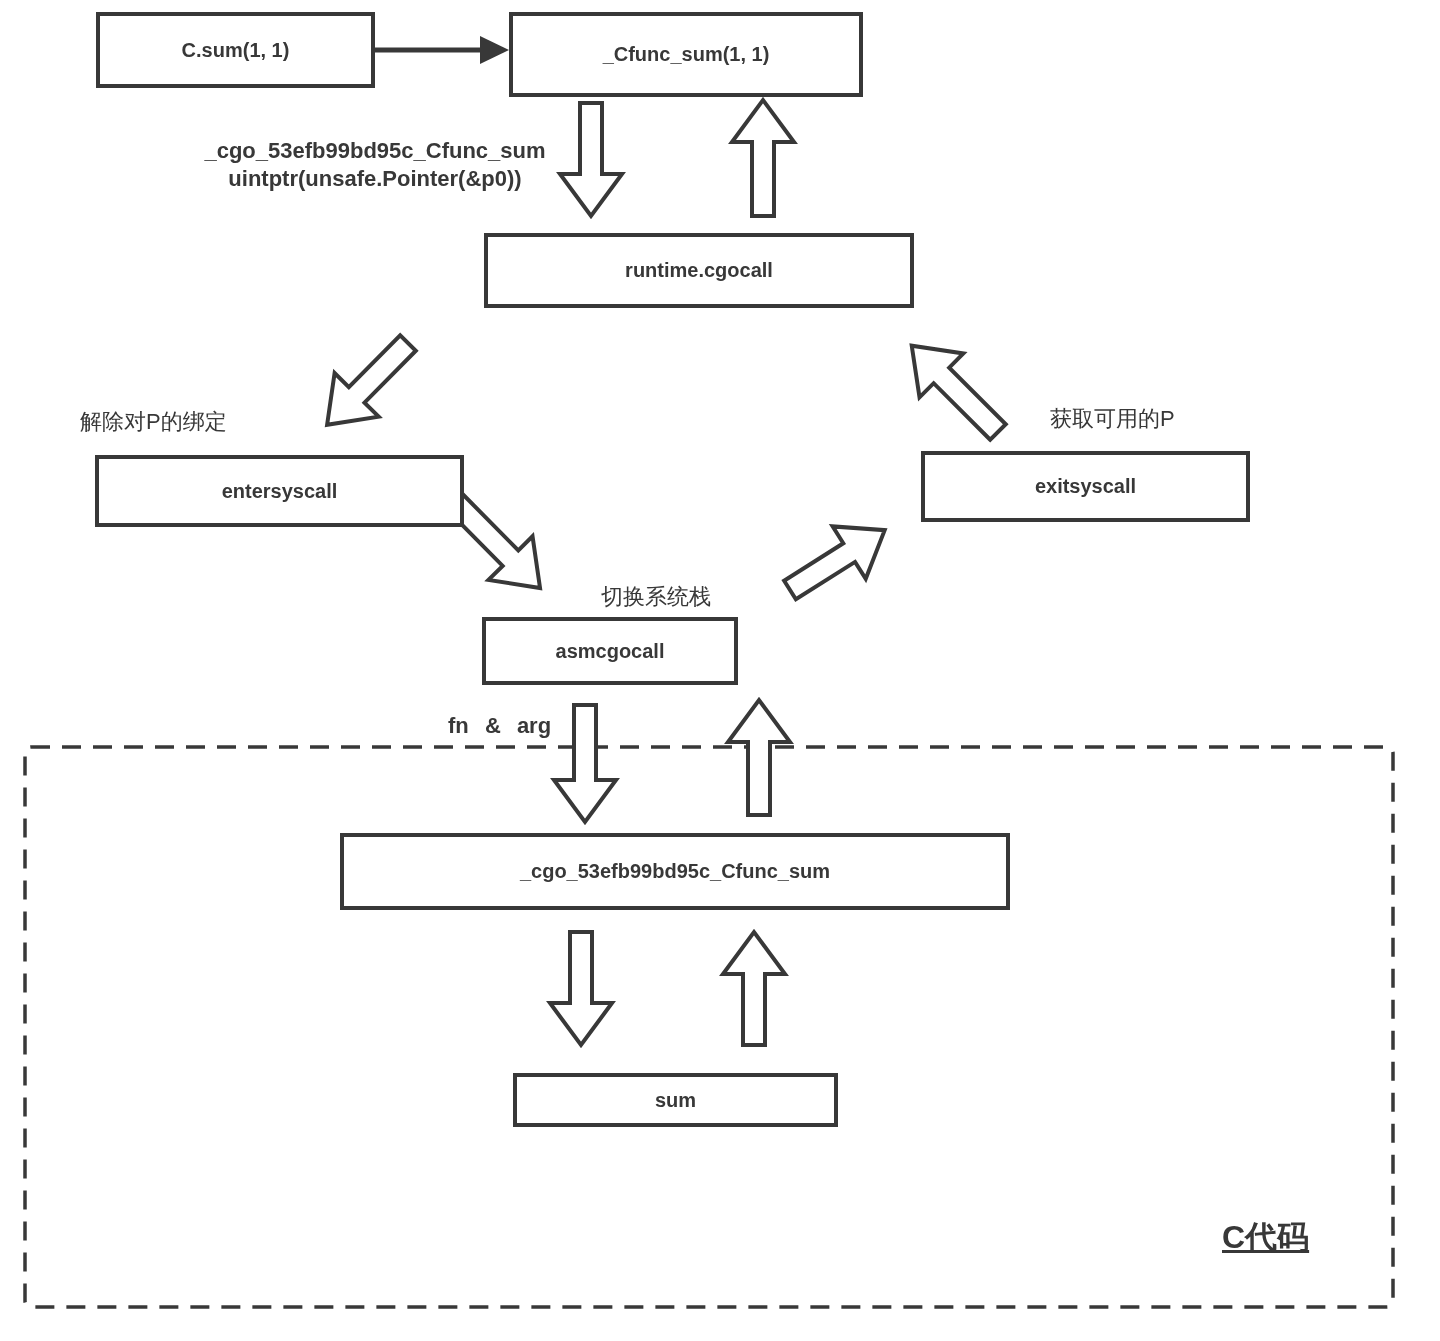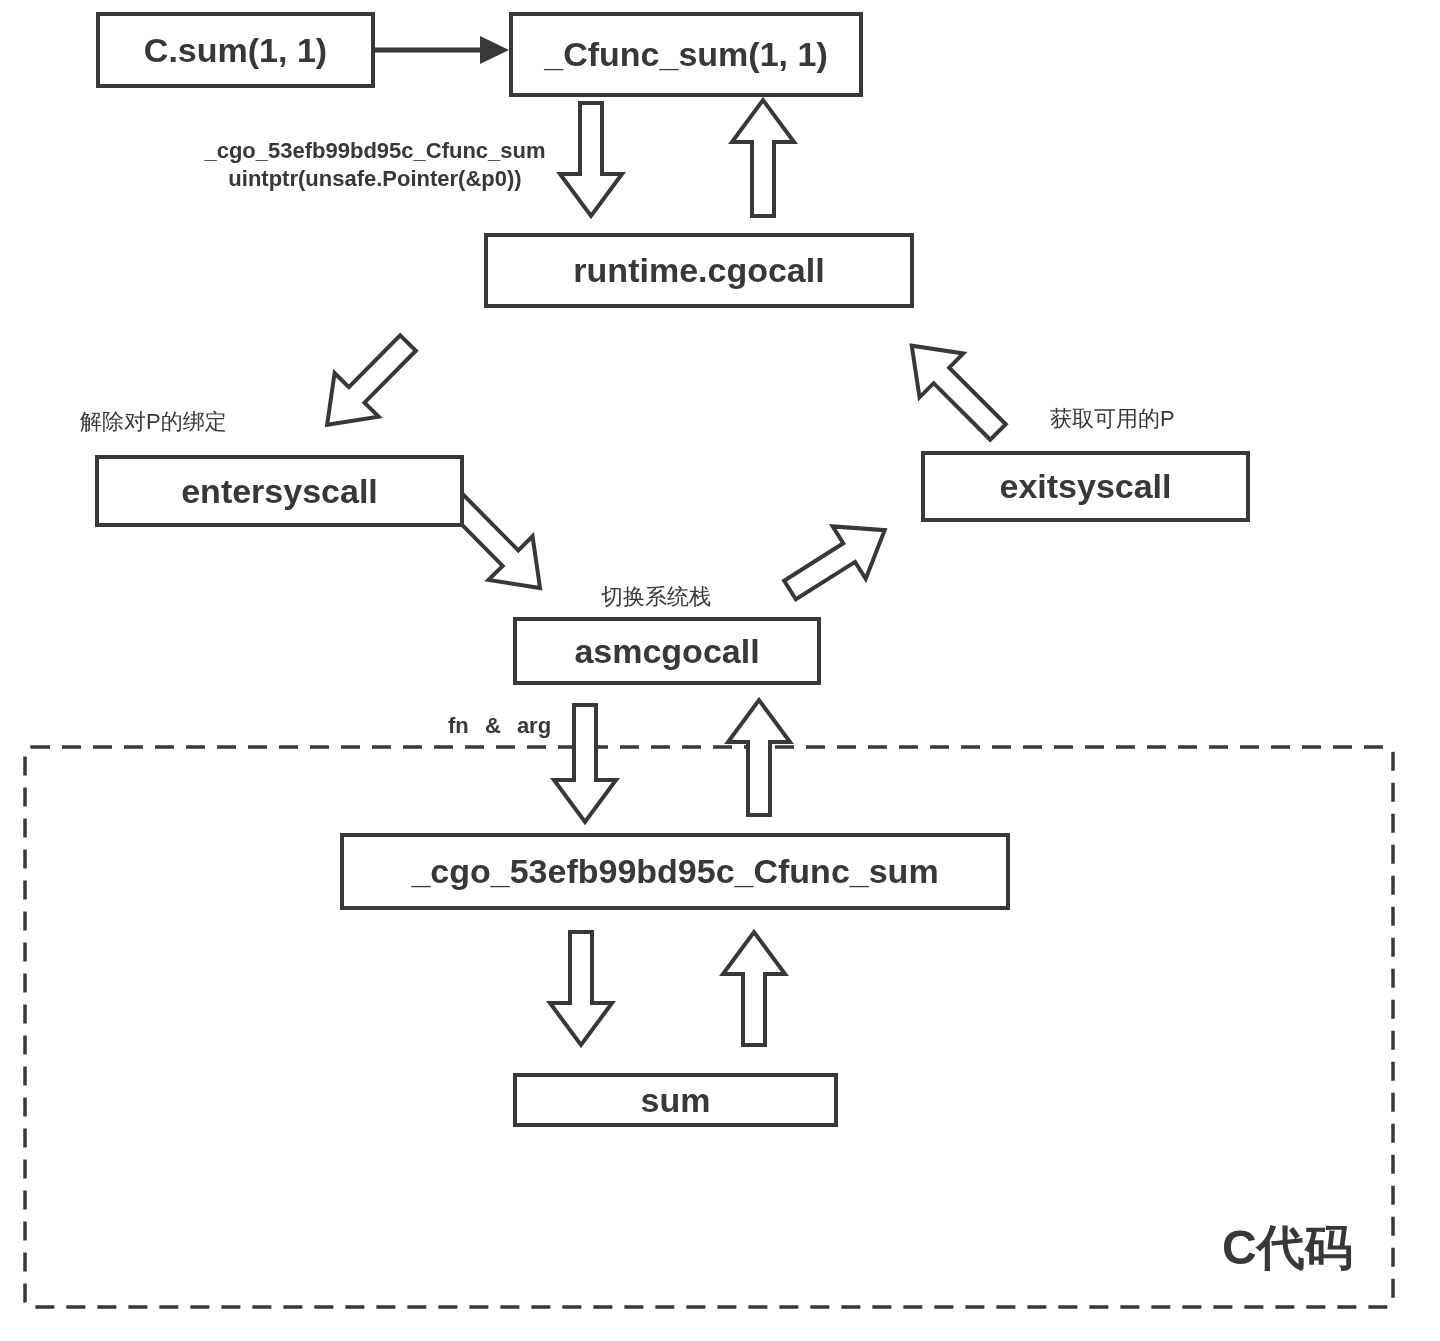--- a/index.html
+++ b/index.html
@@ -12,39 +12,40 @@
     overflow:hidden;
   }
   #arrow-layer{position:absolute;left:0;top:0;z-index:1;}
   .node{
     position:absolute;
     box-sizing:border-box;
     background:#ffffff;
     border:4px solid #383838;
     display:flex;align-items:center;justify-content:center;
     font-weight:bold;
-    font-size:34px;
+    font-size:20px;
     z-index:2;
     white-space:nowrap;
   }
   .lbl{
     position:absolute;
     z-index:3;
     font-size:22px;
     line-height:1.25;
     white-space:nowrap;
   }
   .lbl.bold{font-weight:bold;}
   .lbl.center{text-align:center;}
   #container-label{
     position:absolute;
     z-index:3;
-    font-size:48px;
+    font-size:32px;
     font-weight:bold;
     white-space:nowrap;
+    text-decoration:underline;
   }
 </style>
 </head>
 <body>
 
 <div id="stage">
 
   <svg id="arrow-layer" width="1440" height="1341" viewBox="0 0 1440 1341">
 
     <rect x="25" y="747" width="1368" height="560" fill="none" stroke="#383838" stroke-width="3.5" stroke-dasharray="19 12" rx="6"></rect>
@@ -71,21 +72,21 @@
   <div class="node" style="left:96px;top:12px;width:279px;height:76px;">C.sum(1, 1)</div>
 
   <div class="node" style="left:509px;top:12px;width:354px;height:85px;">_Cfunc_sum(1, 1)</div>
 
   <div class="node" style="left:460px;top:233px;width:430px;height:75px;margin-left:24px;">runtime.cgocall</div>
 
   <div class="node" style="left:95px;top:455px;width:369px;height:72px;">entersyscall</div>
 
   <div class="node" style="left:889px;top:451px;width:329px;height:71px;margin-left:32px;">exitsyscall</div>
 
-  <div class="node" style="left:513px;top:617px;width:308px;height:68px;">asmcgocall</div>
+  <div class="node" style="left:482px;top:617px;width:256px;height:68px;">asmcgocall</div>
 
   <div class="node" style="left:340px;top:833px;width:670px;height:77px;">_cgo_53efb99bd95c_Cfunc_sum</div>
 
   <div class="node" style="left:513px;top:1073px;width:325px;height:54px;">sum</div>
 
   <div class="lbl bold center" style="left:180px;top:137px;width:390px;">
     <div>_cgo_53efb99bd95c_Cfunc_sum</div>
     <div>uintptr(unsafe.Pointer(&amp;p0))</div>
   </div>
 

